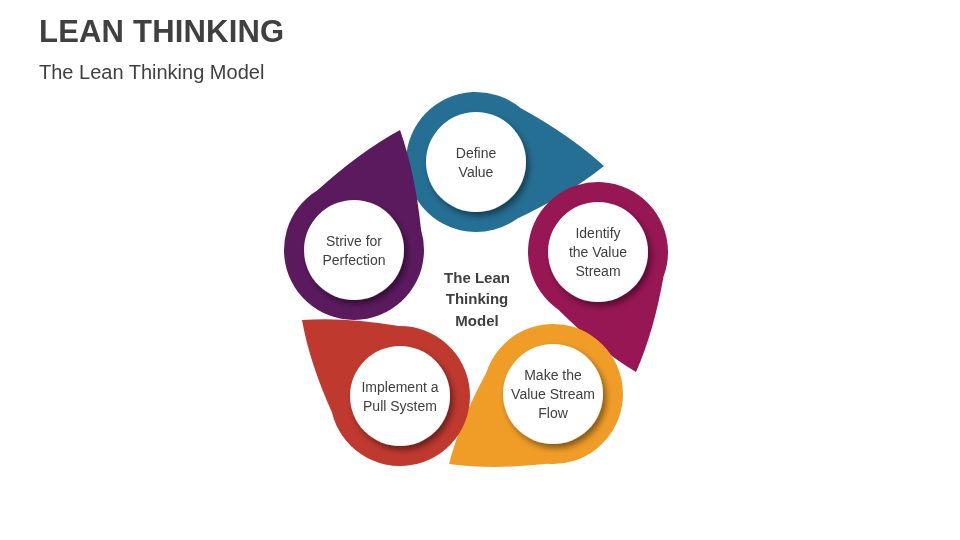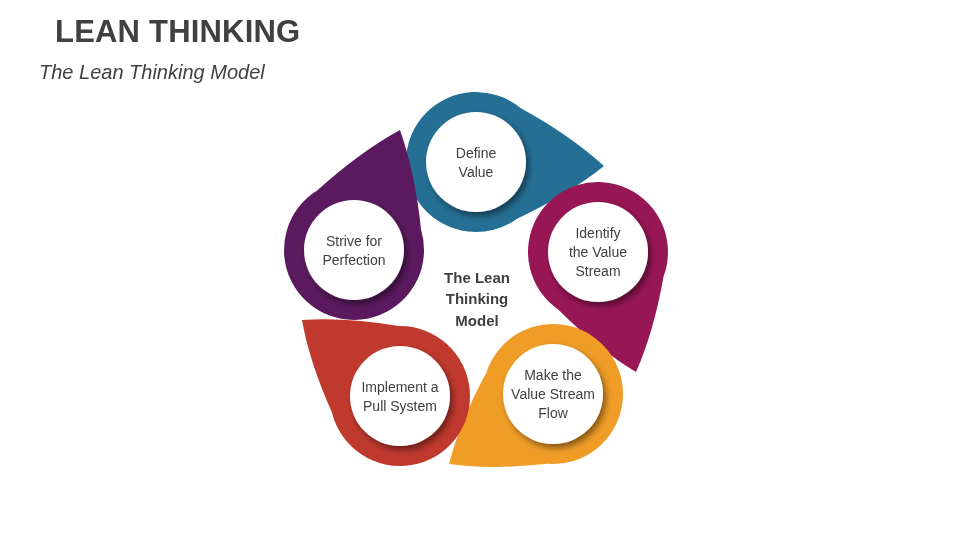--- a/index.html
+++ b/index.html
@@ -1,18 +1,18 @@
 <!DOCTYPE html>
 <html><head>
 <meta charset="utf-8">
 <style>
   html, body { margin:0; padding:0; }
   body { width:960px; height:540px; background:#ffffff; position:relative; overflow:hidden; font-family:"Liberation Sans", "DejaVu Sans", sans-serif; }
-  .title { position:absolute; left:39px; top:14px; font-size:31px; font-weight:bold; color:#404040; letter-spacing:0.2px;margin-left:16px; }
-  .subtitle { position:absolute; left:39px; top:61px; font-size:20px; color:#404040;font-style:italic; }
+  .title { position:absolute; left:39px; top:14px; font-size:31px; font-weight:bold; color:#404040; letter-spacing:0.2px; }
+  .subtitle { position:absolute; left:39px; top:61px; font-size:20px; color:#404040; }
   svg.diagram { position:absolute; left:0; top:0; }
   .label { font-size:14px; fill:#404040; }
   .center-label { font-size:15px; font-weight:bold; fill:#404040; }
 </style>
 </head>
 <body>
 
 <div class="title">LEAN THINKING</div>
 <div class="subtitle">The Lean Thinking Model</div>
 

